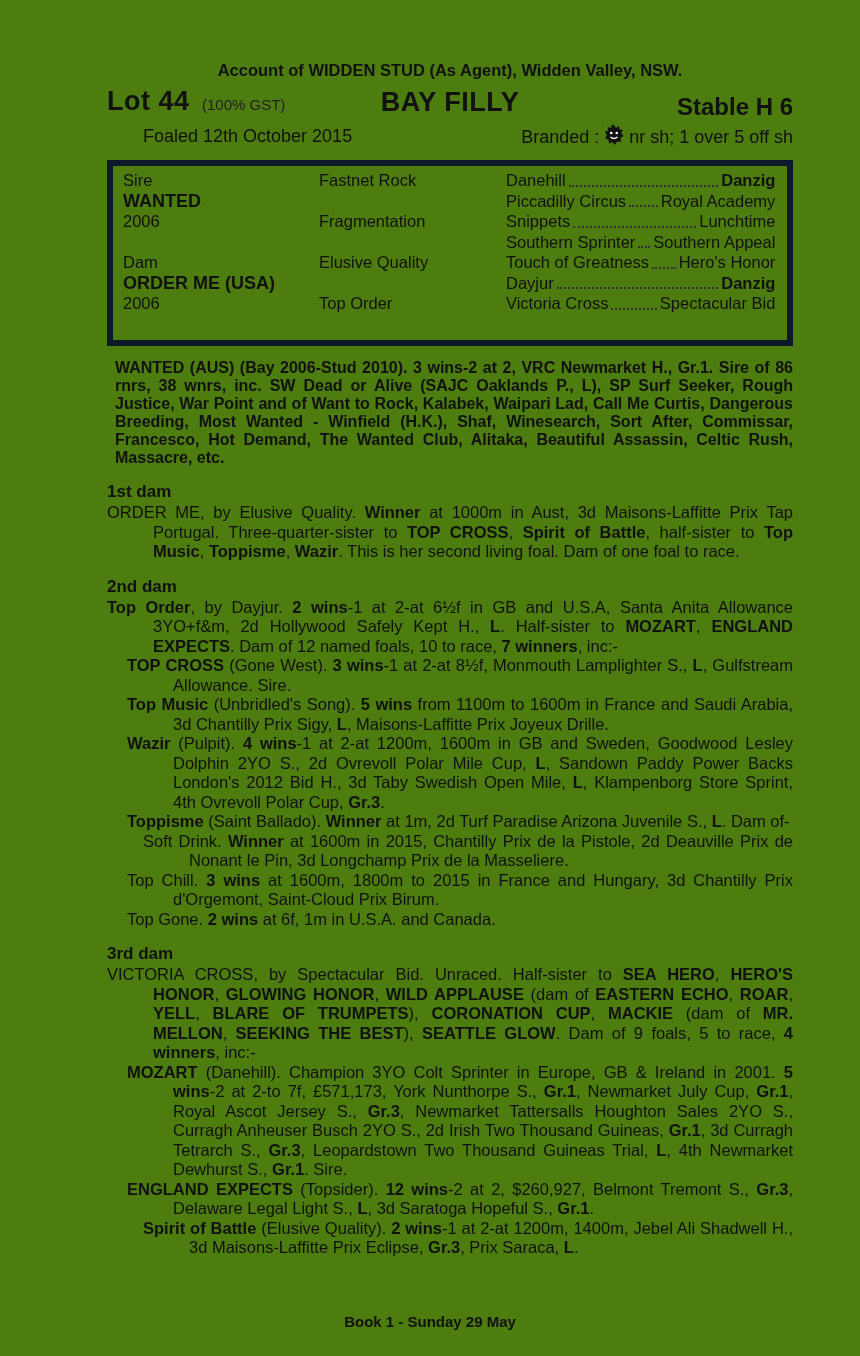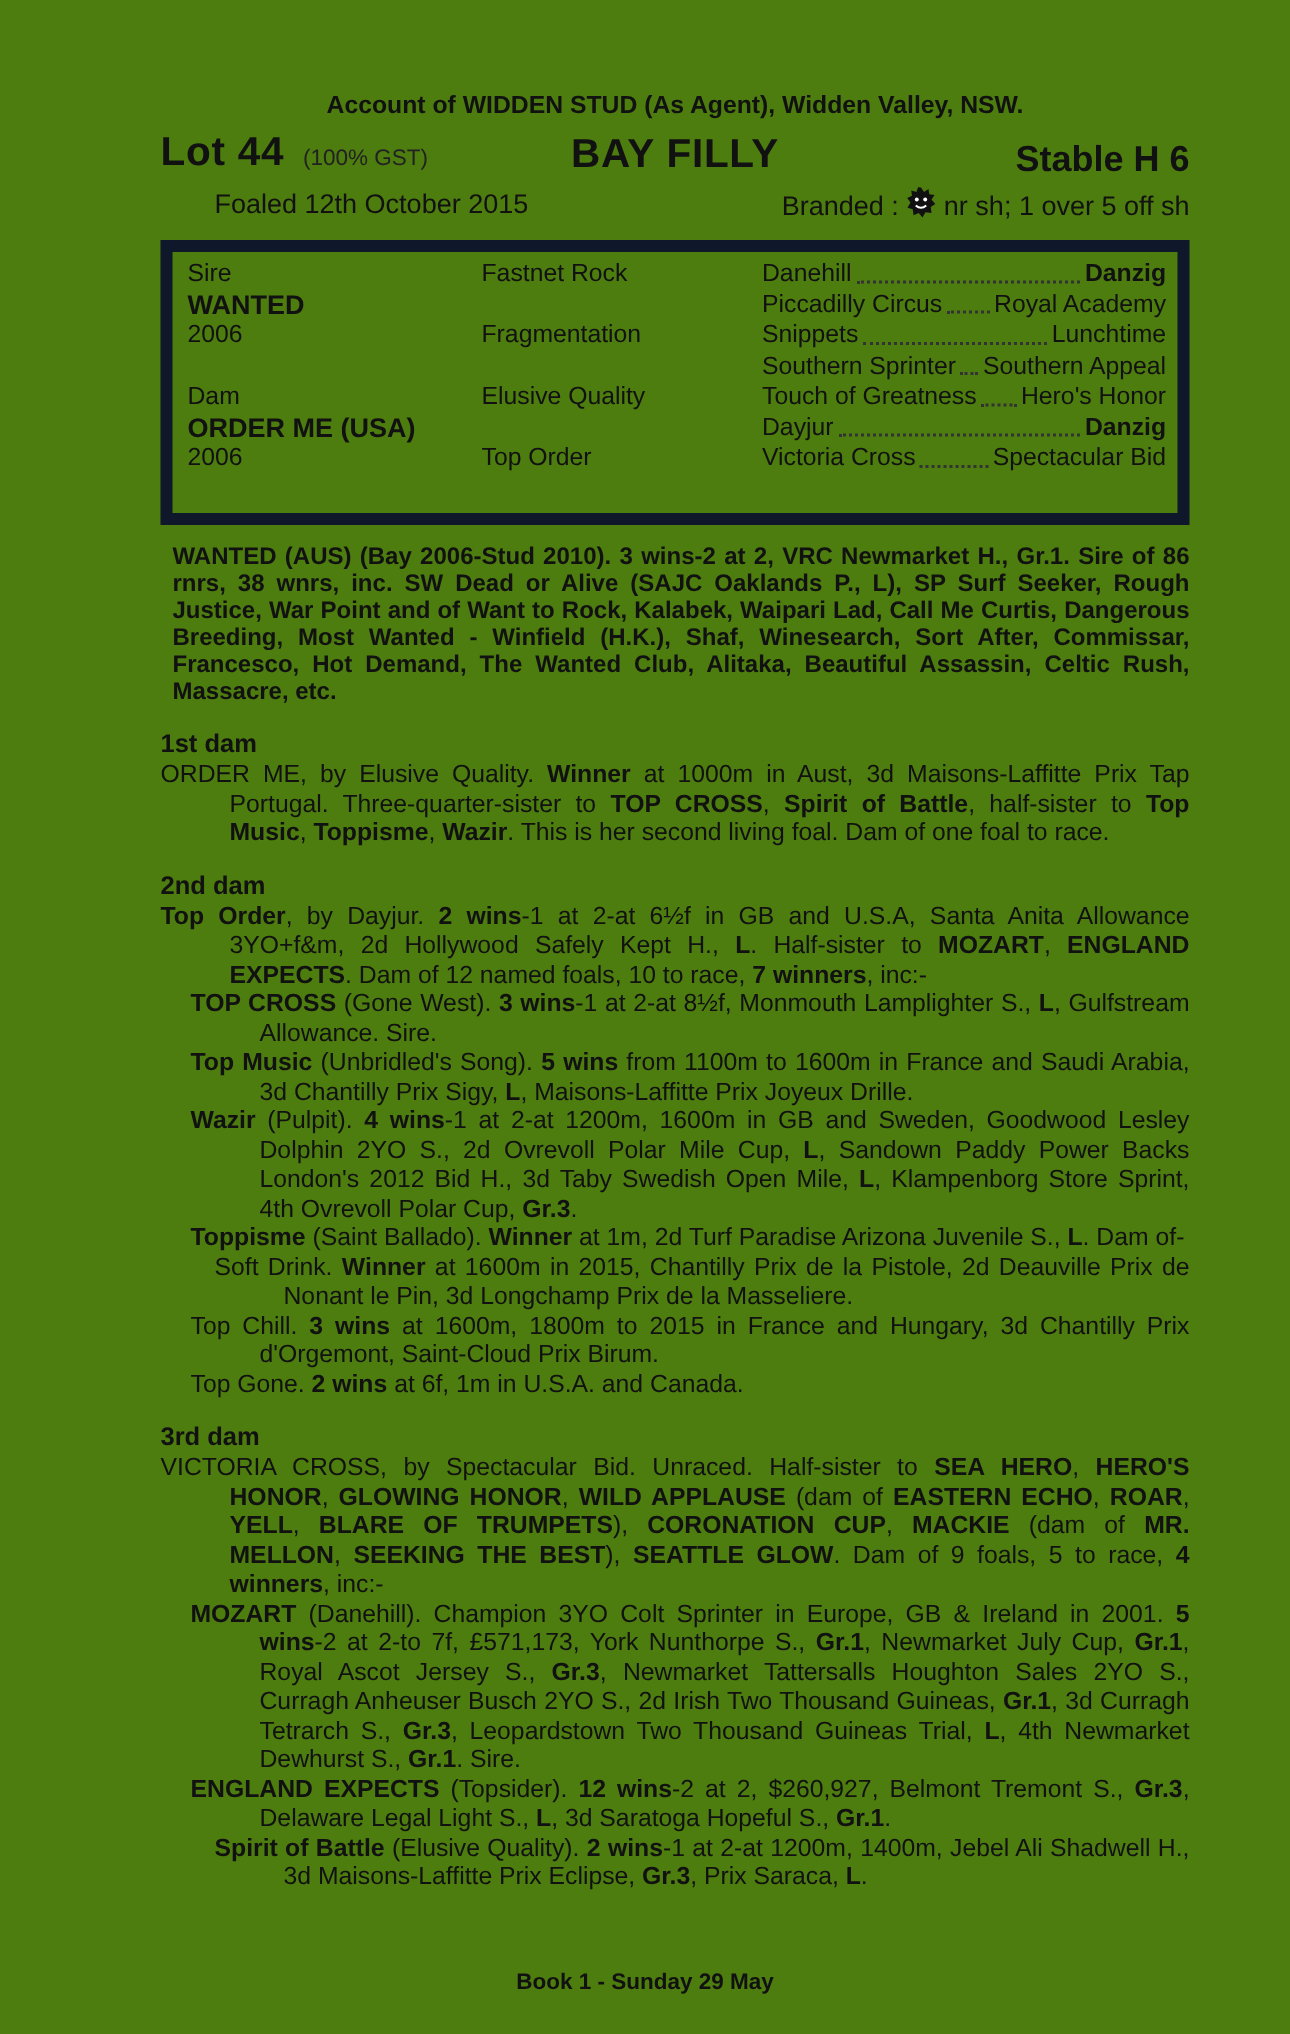--- a/index.html
+++ b/index.html
@@ -29,21 +29,21 @@
     font-weight:bold;font-size:27px;letter-spacing:0.5px;white-space:nowrap;
   }
   .stable{position:absolute;right:0;top:7px;font-weight:bold;font-size:24px;white-space:nowrap;}
   .foal-row{position:relative;height:26px;margin-top:4px;font-size:18px;margin-left:36px;}
   .foaled{position:absolute;left:0;top:0;}
   .branded{position:absolute;right:0;top:0;display:flex;align-items:flex-end;gap:5px;white-space:nowrap;}
   .brand-svg{display:inline-block;position:relative;top:-2px;}
   
   .pedigree{
     margin-top:8px;
-    border:8px solid #0f172a;
+    border:6px solid #0f172a;
     display:flex;
     padding:4px 23px 6px 10px;
     font-size:16.5px;
   }
   .pcol1{width:196px;flex:none;display:grid;grid-template-rows:repeat(8,20.5px);}
   .pcol2{width:187px;flex:none;display:grid;grid-template-rows:repeat(8,20.5px);}
   .pcol3{flex:1;display:grid;grid-template-rows:repeat(8,20.5px);}
   .pcol1 .r1,.pcol2 .r1{grid-row:1;}
   .pcol1 .r2{grid-row:2;font-weight:bold;font-size:18px;}
   .pcol1 .r3,.pcol2 .r3{grid-row:3;}

